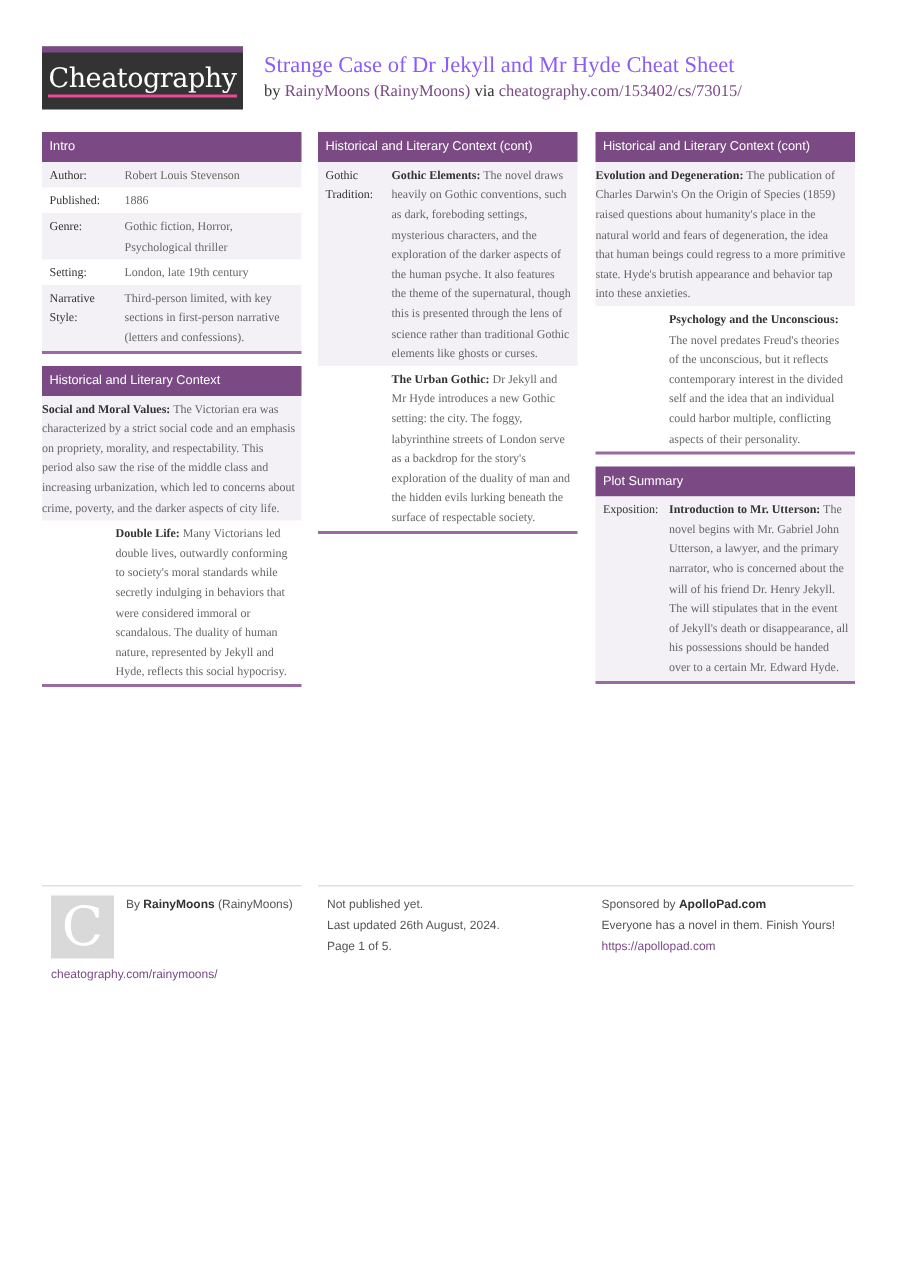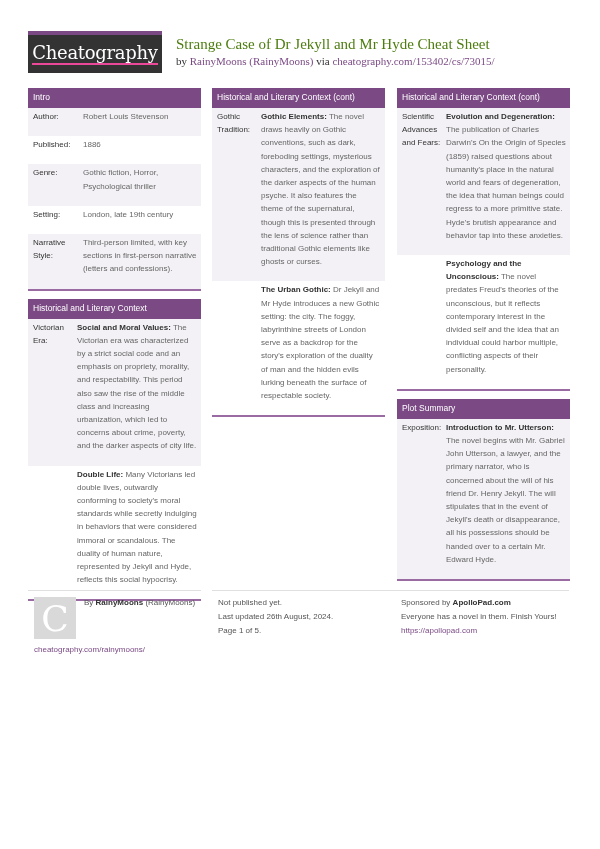--- a/index.html
+++ b/index.html
@@ -4,32 +4,32 @@
 <style>
   html, body { margin:0; padding:0; background:#ffffff; }
   body { width:600px; height:849px; position:relative; overflow:hidden;
          font-family:"Liberation Sans", sans-serif; color:#555; }
   .logo { position:absolute; left:28px; top:31px; width:134px; height:42px;
           background:#333333; border-top:4px solid #7b4a85; box-sizing:border-box;
           display:flex; align-items:center; justify-content:center; }
   .logo span { font-family:"DejaVu Serif", serif; color:#fff; font-size:18px;
                border-bottom:2px solid #ec4899; line-height:18px; padding-bottom:1px; letter-spacing:-0.3px; }
   .title { position:absolute; left:176px; top:36px; font-family:"Liberation Serif", serif;
-           color:#4d7c0f; font-size:15px; }
+           color:#8b5cf6; font-size:15px; }
   .byline { position:absolute; left:176px; top:55px; font-family:"Liberation Serif", serif;
             color:#333; font-size:11px; }
   .byline .purple { color:#7b4a85; }
 
   .col { position:absolute; top:88px; width:173px; }
   .col1 { left:28px; } .col2 { left:212px; } .col3 { left:397px; }
 
   .section { margin-bottom:8px; border-bottom:2px solid #9a6aa3; }
   .sec-head { background:#7b4a85; color:#fff; font-size:8.5px; height:20px;
               line-height:19px; padding-left:5px; }
-  .row { display:flex; font-size:8px; line-height:13.2px; padding:2px 0 13px 0; }
+  .row { display:flex; font-size:8px; line-height:13.2px; padding:2px 0 2px 0;font-family:Liberation Serif, serif; }
   .row.alt { background:#f3f1f5; }
   .row .k { width:44px; flex:none; padding-left:5px; color:#333; }
   .row .v { flex:1; padding-right:4px; color:#666; }
   .row .v b { color:#333; font-weight:bold; }
   .row.kv .k { width:42px; }
 
   .footer-line { position:absolute; top:590px; height:1px; background:#e0e0e0; }
   .avatar { position:absolute; left:34px; top:597px; width:42px; height:42px;
             background:#d9d9d9; display:flex; align-items:center; justify-content:center;
             color:#fff; font-family:"DejaVu Serif", serif; font-size:36px; }
@@ -72,21 +72,20 @@
     </div>
     <div class="row kv alt">
       <div class="k" style="width:50px">Narrative Style:</div>
       <div class="v">Third-person limited, with key sections in first-person narrative (letters and confessions).</div>
     </div>
   </div>
 
   <div class="section">
     <div class="sec-head">Historical and Literary Context</div>
     <div class="row alt">
-      <div class="k">Victorian Era:</div>
       <div class="v"><b>Social and Moral Values:</b><span> The Victorian era was characterized by a strict social code and an emphasis on propriety, morality, and respectability. This period also saw the rise of the middle class and increasing urbanization, which led to concerns about crime, poverty, and the darker aspects of city life.</span></div>
     </div>
     <div class="row">
       <div class="k"></div>
       <div class="v"><b>Double Life:</b><span> Many Victorians led double lives, outwardly conforming to society's moral standards while secretly indulging in behaviors that were considered immoral or scandalous. The duality of human nature, represented by Jekyll and Hyde, reflects this social hypocrisy.</span></div>
     </div>
   </div>
 </div>
 
 <div class="col col2">
@@ -100,21 +99,20 @@
       <div class="k"></div>
       <div class="v"><b>The Urban Gothic:</b><span> Dr Jekyll and Mr Hyde introduces a new Gothic setting: the city. The foggy, labyrinthine streets of London serve as a backdrop for the story's exploration of the duality of man and the hidden evils lurking beneath the surface of respectable society.</span></div>
     </div>
   </div>
 </div>
 
 <div class="col col3">
   <div class="section">
     <div class="sec-head">Historical and Literary Context (cont)</div>
     <div class="row alt">
-      <div class="k">Scientific Advances and Fears:</div>
       <div class="v"><b>Evolution and Degeneration:</b><span> The publication of Charles Darwin's On the Origin of Species (1859) raised questions about humanity's place in the natural world and fears of degeneration, the idea that human beings could regress to a more primitive state. Hyde's brutish appearance and behavior tap into these anxieties.</span></div>
     </div>
     <div class="row">
       <div class="k"></div>
       <div class="v"><b>Psychology and the Unconscious:</b><span> The novel predates Freud's theories of the unconscious, but it reflects contemporary interest in the divided self and the idea that an individual could harbor multiple, conflicting aspects of their personality.</span></div>
     </div>
   </div>
 
   <div class="section">
     <div class="sec-head">Plot Summary</div>

